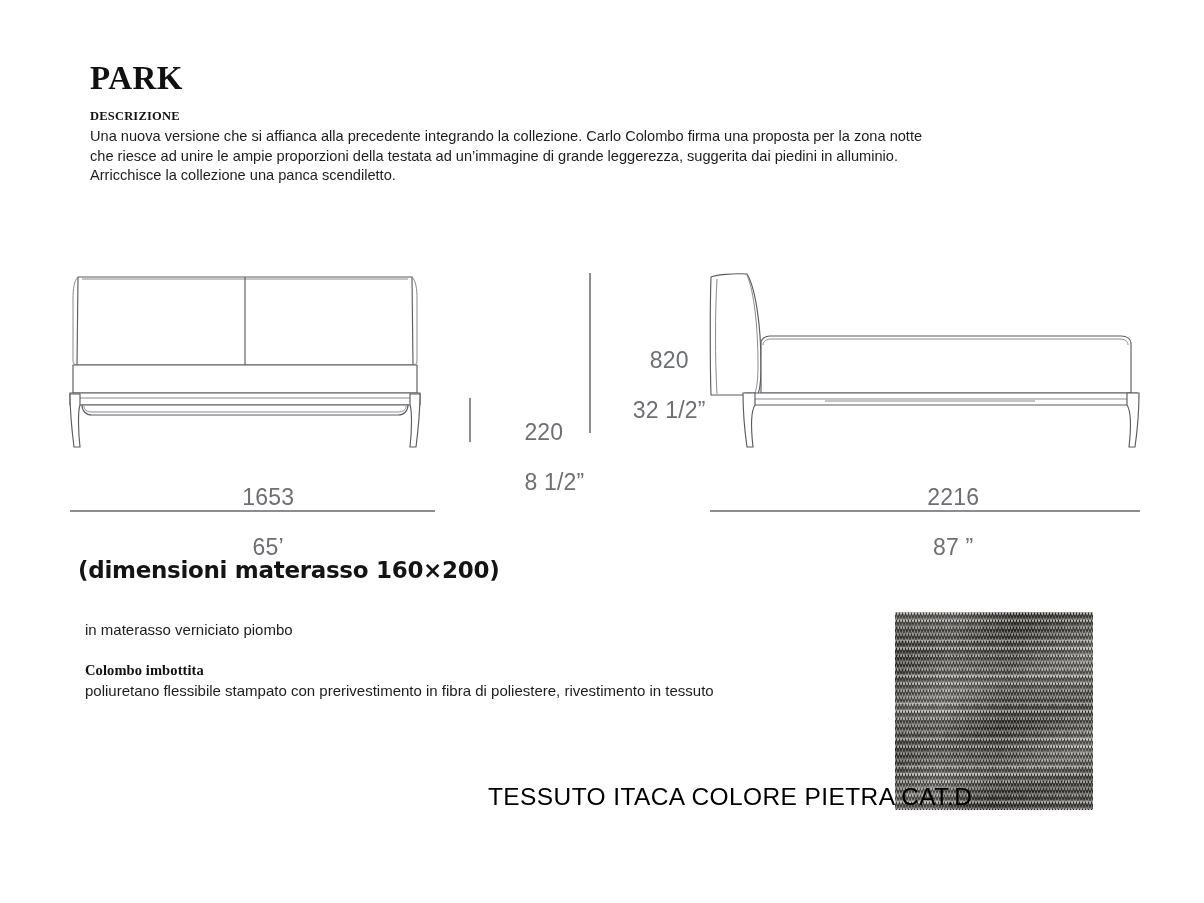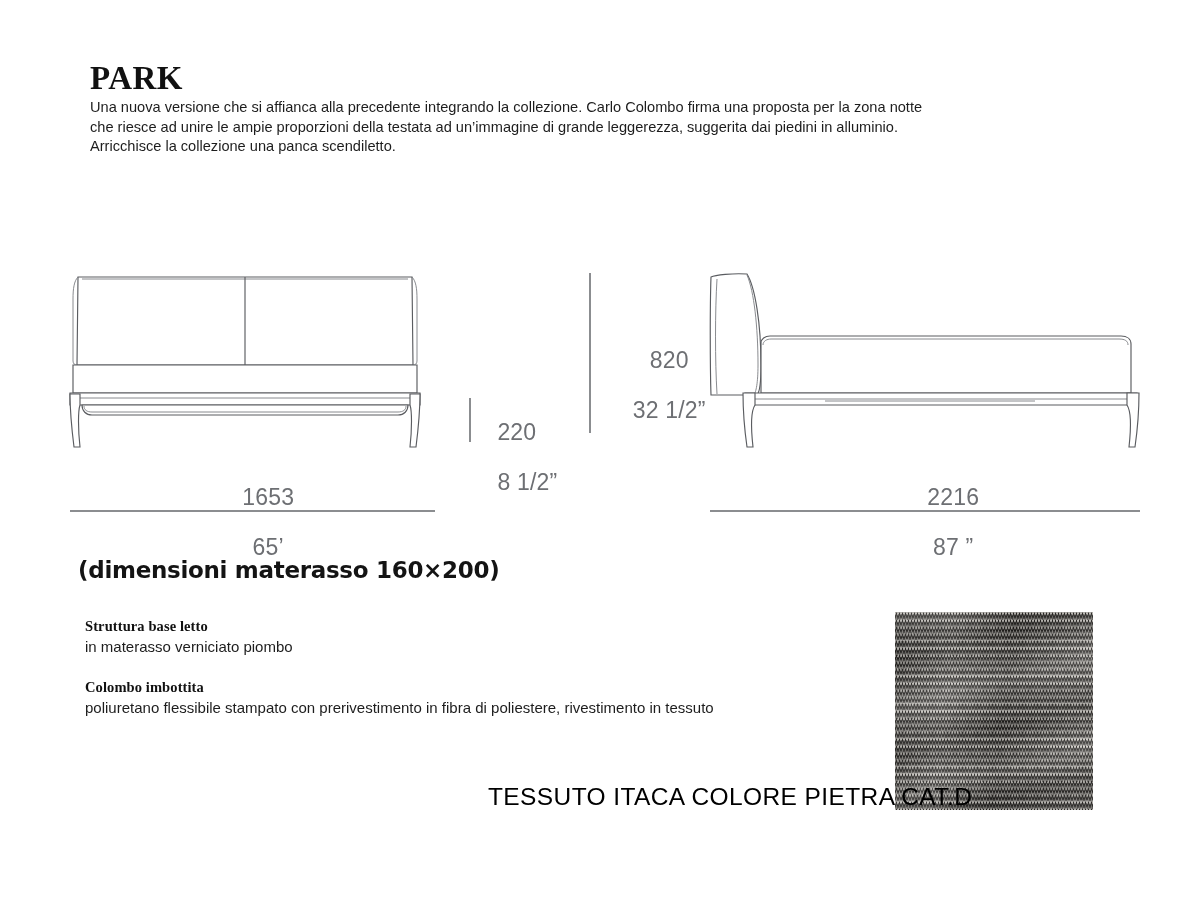--- a/index.html
+++ b/index.html
@@ -122,20 +122,21 @@
     letter-spacing: 0.4px;
     color: #000000;
     white-space: nowrap;
   }
 </style>
 </head>
 <body>
 
 <div class="header">
   <div class="product-title">PARK</div>
+  <div class="desc-heading">DESCRIZIONE</div>
   <div class="desc-body">Una nuova versione che si affianca alla precedente integrando la collezione. Carlo Colombo firma una proposta per la zona notte che riesce ad unire le ampie proporzioni della testata ad un’immagine di grande leggerezza, suggerita dai piedini in alluminio. Arricchisce la collezione una panca scendiletto.</div>
 </div>
 
 <div class="drawings">
 
   <svg class="drawing" style="left:60px; top:10px;" width="400" height="190" viewBox="0 0 400 190">
 
     <path class="fillw" d="M18,12 L352,12 L353,100 L17,100 Z"></path>
 
     <path class="ln-thin" d="M18,12 C14,16 13,24 13,34 L13,96 C13,99 15,100 17,100"></path>
@@ -152,21 +153,21 @@
 
     <path class="fillw" d="M22,140 C22,146 26,150 32,150 L338,150 C344,150 348,146 348,140 Z"></path>
     <path class="ln-thin" d="M24,141 C24,145 27,147 32,147 L338,147 C343,147 346,145 346,141"></path>
 
     <path class="fillw" d="M10,129 C10,146 12,166 14,182 L20,182 C18,164 18,146 20,140 L20,129 Z"></path>
 
     <path class="fillw" d="M360,129 C360,146 358,166 356,182 L350,182 C352,164 352,146 350,140 L350,129 Z"></path>
   </svg>
 
   <div class="vline" style="left:469px; top:143px; height:44px;"></div>
-  <div class="dim-text" style="left:471px; top:140px;">
+  <div class="dim-text" style="left:498px; top:140px;">
     <span>220</span><br>
     <span>8 1/2”</span>
   </div>
 
   <div class="dim-text center" style="left:160px; top:205px; width:190px;">
     <span>1653</span><br>
     <span>65’</span>
   </div>
   <div class="rule" style="left:70px; top:255px; width:365px;"></div>
 
@@ -199,21 +200,20 @@
     <span>2216</span><br>
     <span>87 ”</span>
   </div>
   <div class="rule" style="left:710px; top:255px; width:430px;"></div>
 </div>
 
 <div class="mattress-note">(dimensioni materasso 160×200)</div>
 
 <div class="materials">
   <div class="mat-group">
-    <div class="mat-title">Struttura base letto</div>
     <div class="mat-desc">in materasso verniciato piombo</div>
   </div>
   <div class="mat-group">
     <div class="mat-title">Colombo imbottita</div>
     <div class="mat-desc">poliuretano flessibile stampato con prerivestimento in fibra di poliestere, rivestimento in tessuto</div>
   </div>
 </div>
 
 <div class="swatch">
   <svg width="198" height="198" viewBox="0 0 198 198">

